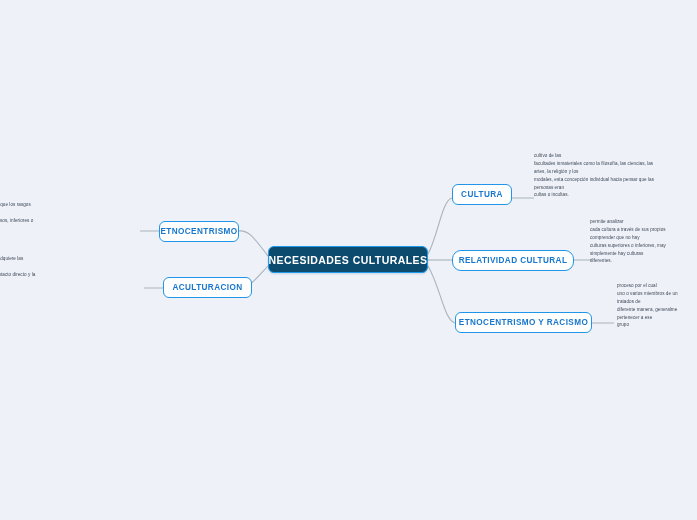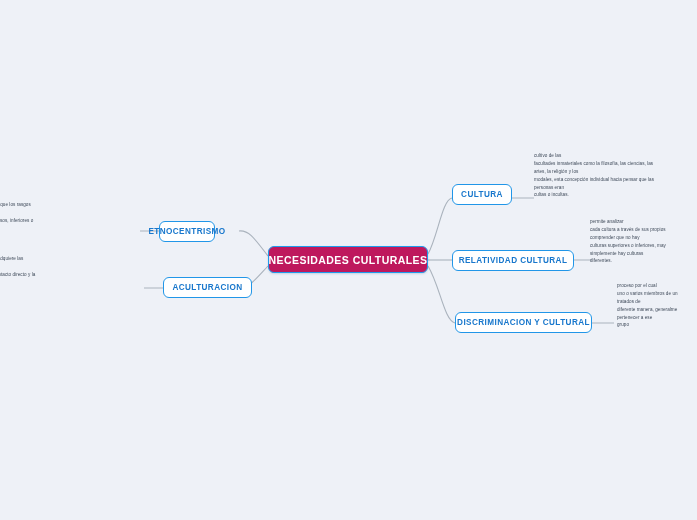--- a/index.html
+++ b/index.html
@@ -33,21 +33,21 @@
   }
 
   
   .central-node {
     position: absolute;
     left: 268px;
     top: 246px;
     width: 160px;
     height: 27px;
     box-sizing: border-box;
-    background: #be185d;
+    background: #0c4a6e;
     border: 1px solid #1f9bed;
     border-radius: 6px;
     color: #ffffff;
     font-size: 10.5px;
     font-weight: bold;
     letter-spacing: 0.45px;
     display: flex;
     align-items: center;
     justify-content: center;
     white-space: nowrap;
@@ -65,24 +65,24 @@
     font-size: 8.2px;
     font-weight: bold;
     letter-spacing: 0.4px;
     display: flex;
     align-items: center;
     justify-content: center;
     white-space: nowrap;
     height: 21px;
   }
 
-  .n-etnocentrismo { left: 159px; top: 221px; width: 56px; }
+  .n-etnocentrismo { left: 159px; top: 221px; width: 80px; }
   .n-aculturacion  { left: 163px; top: 277px; width: 89px; }
   .n-cultura       { left: 452px; top: 184px; width: 60px; }
-  .n-relatividad   { left: 452px; top: 250px; width: 122px; }
+  .n-relatividad   { left: 452px; top: 250px; width: 122px; border-radius: 9px; }
   .n-discriminacion{ left: 455px; top: 312px; width: 137px; }
 
   
   .leaf-text {
     position: absolute;
     font-size: 4.6px;
     line-height: 1.72;
     color: #3f4a5a;
     letter-spacing: 0.05px;
     white-space: pre-wrap;
@@ -139,21 +139,21 @@
   <div class="central-node">NECESIDADES CULTURALES</div>
 
   <div class="branch-node n-etnocentrismo">ETNOCENTRISMO</div>
 
   <div class="branch-node n-aculturacion">ACULTURACION</div>
 
   <div class="branch-node n-cultura">CULTURA</div>
 
   <div class="branch-node n-relatividad">RELATIVIDAD CULTURAL</div>
 
-  <div class="branch-node n-discriminacion">DISCRIMINACION Y CULTURAL</div>
+  <div class="branch-node n-discriminacion">ETNOCENTRISMO Y RACISMO</div>
 
   <div class="leaf-text t-etnocentrismo">as culturas
 dar de la nuestra, asumiendo que los rasgos
 
 r vistos como extraños, chistosos, inferiores o</div>
 
   <div class="leaf-text t-aculturacion">cual un individuo o grupo adquiere las
 culturales
 uo o grupo mediante el contacto directo y la</div>
 

